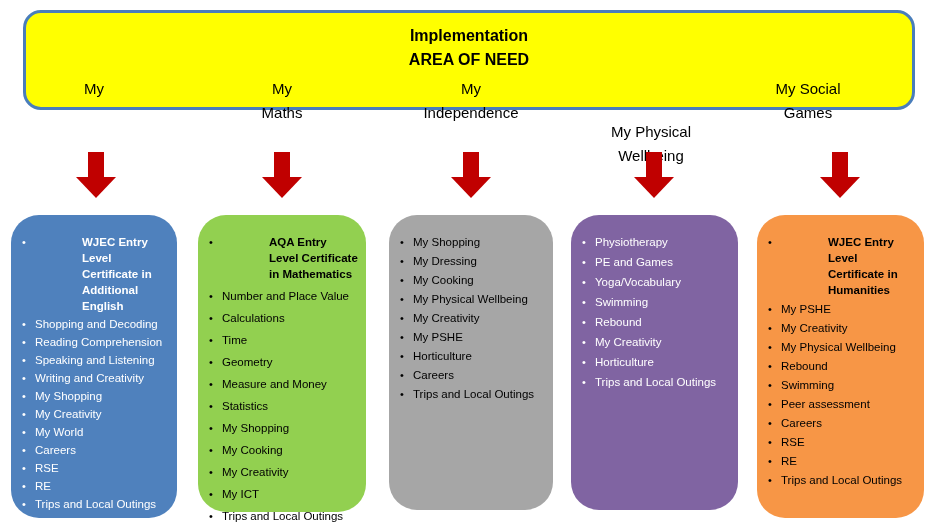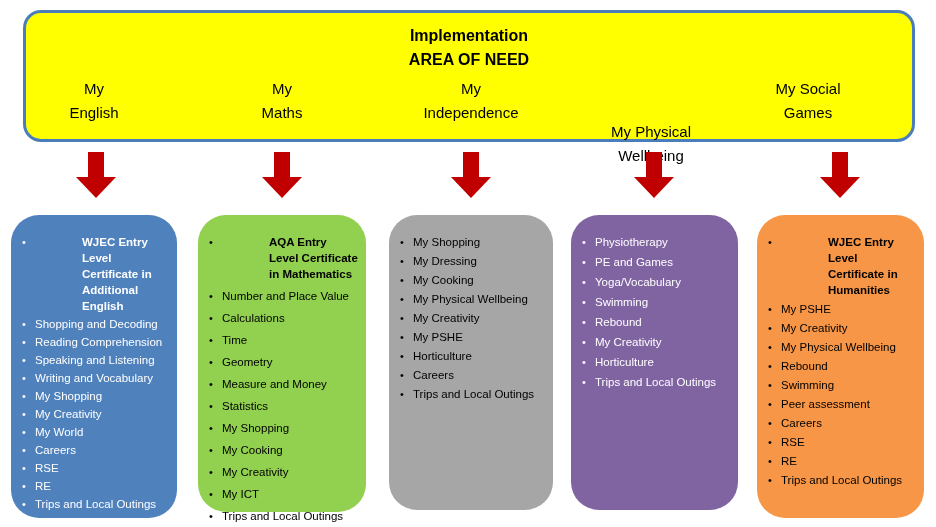--- a/index.html
+++ b/index.html
@@ -3,21 +3,21 @@
 <meta charset="utf-8">
 <style>
   html,body{margin:0;padding:0;background:#ffffff;}
   .canvas{
     position:relative;width:936px;height:527px;background:#ffffff;overflow:hidden;
     font-family:"Liberation Sans",sans-serif;color:#000;
   }
 
   
   .header-box{
-    position:absolute;left:23px;top:10px;width:892px;height:132px;
+    position:absolute;left:23px;top:10px;width:892px;height:100px;
     border:3px solid #4A7EBB;border-radius:18px;box-sizing:border-box;
   }
   .header-title{
     text-align:center;font-weight:bold;font-size:16px;line-height:24px;padding-top:11px;
   }
 
   
   .labels-layer{position:absolute;left:0;top:0;width:936px;height:150px;}
   .col-label{
     position:absolute;top:77px;width:150px;text-align:center;
@@ -76,21 +76,20 @@
   <div class="header-box" style="background: rgb(255, 255, 0); border-color: rgb(74, 126, 187);">
     <div class="header-title">
       <div>Implementation</div>
       <div>AREA OF NEED</div>
     </div>
   </div>
 
   <div class="labels-layer">
       <div class="col-label">
     <span class="l1">My</span>
-    <span class="l2">English</span>
   </div>
       <div class="col-label">
     <span class="l1">My</span>
     <span class="l2">Maths</span>
   </div>
       <div class="col-label">
     <span class="l1">My</span>
     <span class="l2">Independence</span>
   </div>
       <div class="col-label">
@@ -138,21 +137,21 @@
           <li class="item">
     <span class="bullet">•</span>
     <span class="item-text">Reading Comprehension</span>
   </li>
           <li class="item">
     <span class="bullet">•</span>
     <span class="item-text">Speaking and Listening</span>
   </li>
           <li class="item">
     <span class="bullet">•</span>
-    <span class="item-text">Writing and Vocabulary</span>
+    <span class="item-text">Writing and Creativity</span>
   </li>
           <li class="item">
     <span class="bullet">•</span>
     <span class="item-text">My Shopping</span>
   </li>
           <li class="item">
     <span class="bullet">•</span>
     <span class="item-text">My Creativity</span>
   </li>
           <li class="item">

